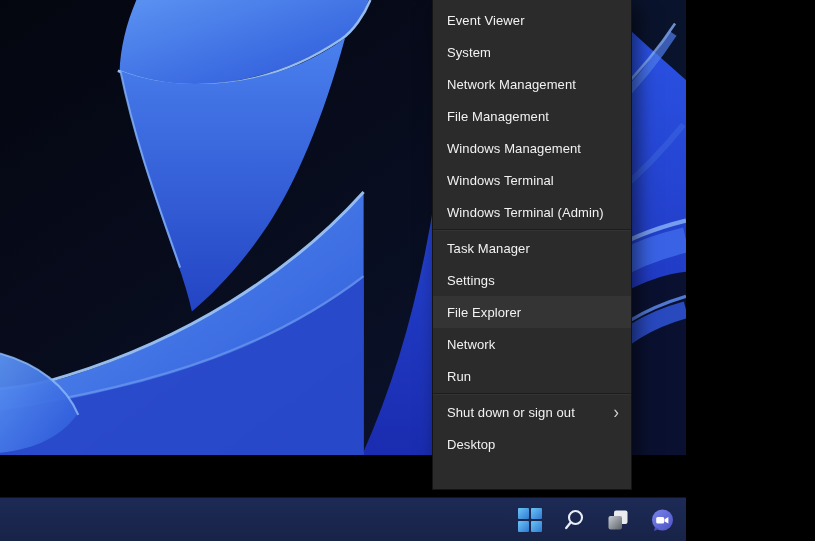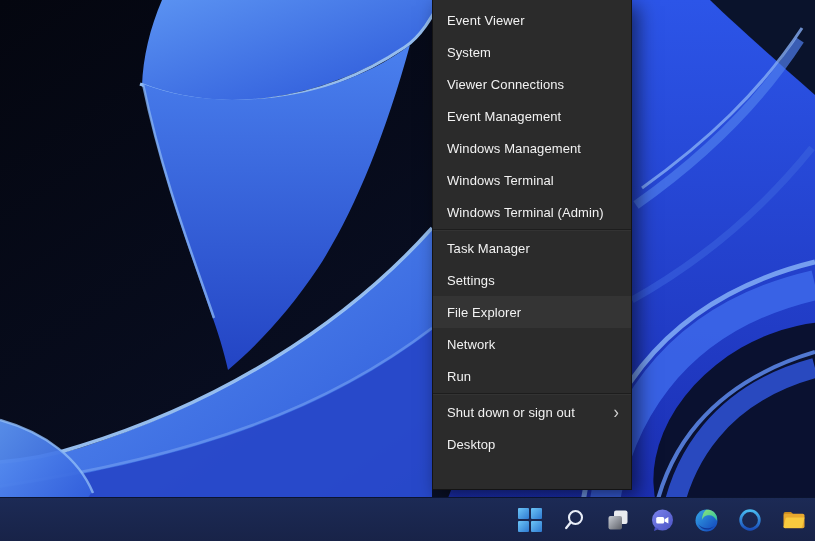--- a/index.html
+++ b/index.html
@@ -1,17 +1,17 @@
 <!DOCTYPE html>
 <html><head>
 <meta charset="utf-8">
 <style>
   html,body{margin:0;padding:0;background:#000;}
   #screen{
-    position:relative;width:815px;height:541px;overflow:hidden;
+    position:relative;width:686px;height:541px;overflow:hidden;
     font-family:"Liberation Sans","DejaVu Sans",sans-serif;
     -webkit-font-smoothing:antialiased;
   }
   
   #wallpaper{position:absolute;inset:0;z-index:0;}
   
   .winx-menu{
     position:absolute;left:432px;top:0;width:200px;height:490px;
     box-sizing:border-box;z-index:5;
     background:#2b2b2b;
@@ -95,24 +95,24 @@
   <div class="winx-menu" role="menu">
 
     <ul class="winx-group">
       <li class="winx-item">
           <span>Event Viewer</span>
         </li>
       <li class="winx-item">
           <span>System</span>
         </li>
       <li class="winx-item">
-          <span>Viewer Connections</span>
-        </li>
-      <li class="winx-item">
-          <span>Event Management</span>
+          <span>Network Management</span>
+        </li>
+      <li class="winx-item">
+          <span>File Management</span>
         </li>
       <li class="winx-item">
           <span>Windows Management</span>
         </li>
       <li class="winx-item">
           <span>Windows Terminal</span>
         </li>
       <li class="winx-item">
           <span>Windows Terminal (Admin)</span>
         </li>

